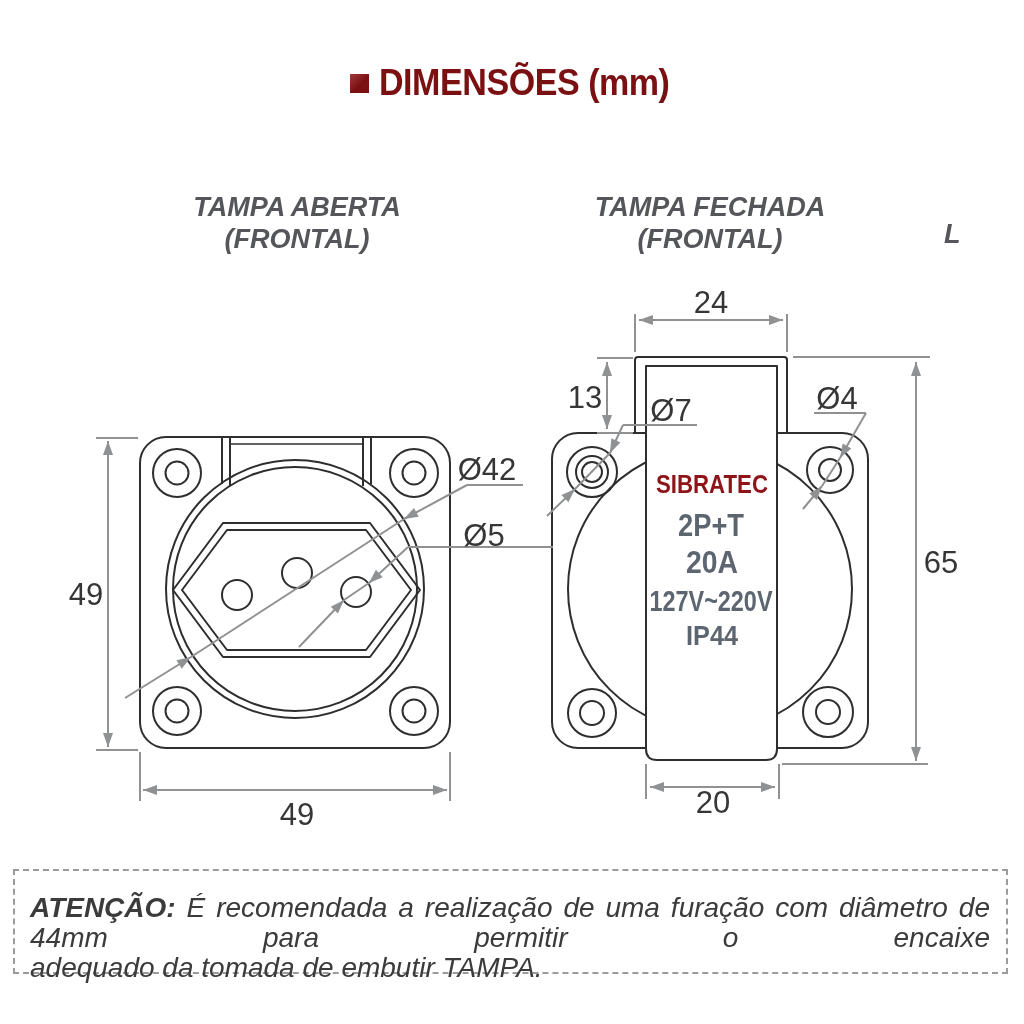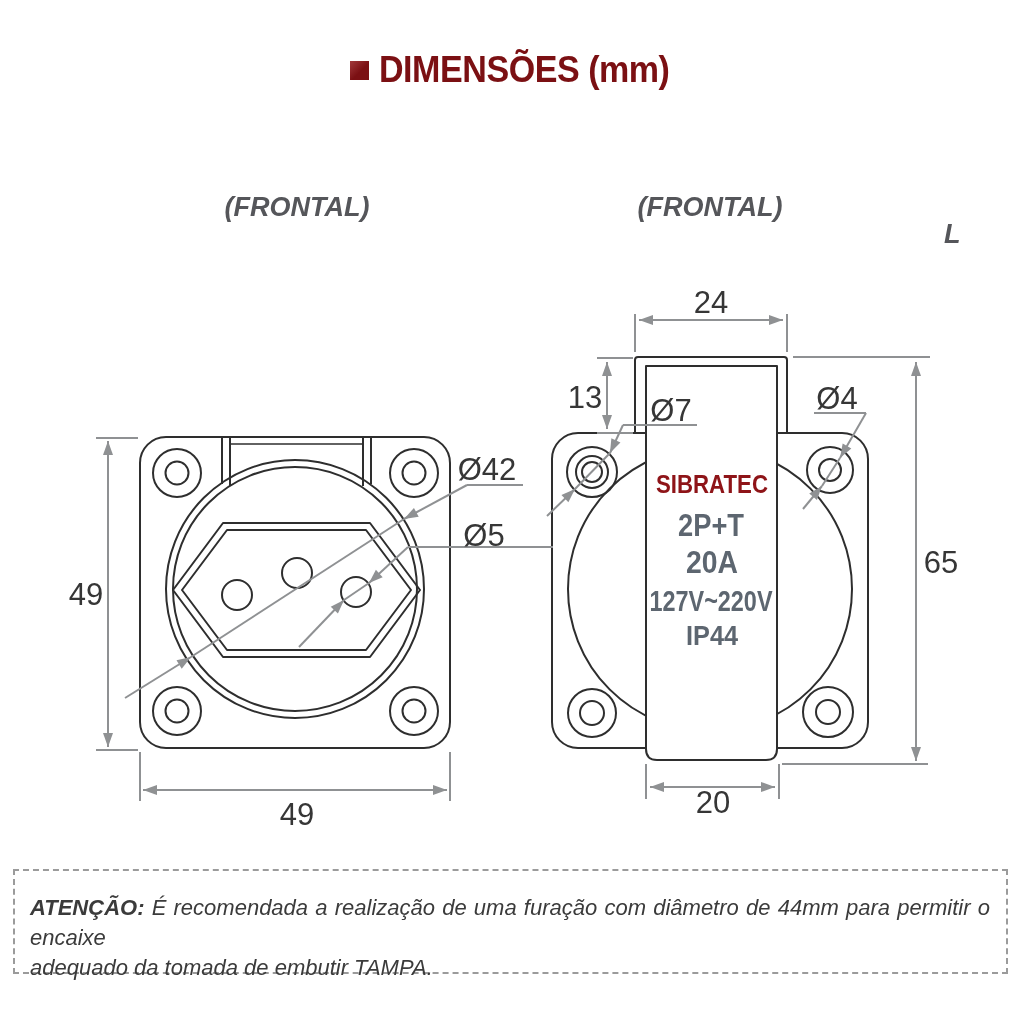--- a/index.html
+++ b/index.html
@@ -1,53 +1,55 @@
 <!DOCTYPE html>
 <html><head>
 <meta charset="utf-8">
 <style>
   html,body{margin:0;padding:0;background:#ffffff;}
   body{width:1024px;height:1024px;position:relative;overflow:hidden;
        font-family:"Liberation Sans",sans-serif;}
   .abs{position:absolute;}
   
-  .title-wrap{left:350px;top:53px;height:34px;display:flex;align-items:center;gap:10px;}
+  .title-wrap{left:350px;top:66px;height:34px;display:flex;align-items:center;gap:10px;}
   .title-bullet{width:19px;height:19px;flex:0 0 19px;
        background:linear-gradient(135deg,#a23a3c 0%,#7b1013 55%);}
   .title-text{color:#7b1013;font-size:37px;font-weight:bold;white-space:nowrap;
        transform:scaleX(.92);transform-origin:0 50%;letter-spacing:-0.5px;}
   
   .view-heading{top:191px;width:320px;text-align:center;color:#55565a;
        font-weight:bold;font-style:italic;font-size:27px;line-height:32px;letter-spacing:0px;}
   .vh-left{left:137px;}
   .vh-right{left:550px;}
   .partial-l{left:944px;top:219px;color:#55565a;font-weight:bold;font-style:italic;font-size:27px;}
   
   .drawing{left:0;top:0;width:1024px;height:1024px;}
   .dimtxt{font-family:"Liberation Sans",sans-serif;font-size:31px;fill:#363636;text-anchor:middle;}
   .brandtxt{font-family:"Liberation Sans",sans-serif;font-weight:bold;fill:#8e1418;text-anchor:middle;}
   .lbltxt{font-family:"Liberation Sans",sans-serif;font-weight:bold;fill:#5d6670;text-anchor:middle;}
   
   .warning-box{left:13px;top:869px;width:960px;height:75px;border:2px dashed #9b9b9b;
-       padding:22px 16px 4px 15px;color:#3b3b3b;font-style:italic;font-size:22px;line-height:30px;}
+       padding:22px 16px 4px 15px;color:#3b3b3b;font-style:italic;font-size:28px;line-height:30px;}
   .warn-line1{text-align:justify;text-align-last:justify;}
   .warn-prefix{font-weight:bold;}
 </style>
 </head>
 <body>
 
 <div class="abs title-wrap">
   <div class="title-bullet"></div>
   <div class="title-text">DIMENSÕES (mm)</div>
 </div>
 
 <div class="abs view-heading vh-left">
+  <div>TAMPA ABERTA</div>
   <div>(FRONTAL)</div>
 </div>
 <div class="abs view-heading vh-right">
+  <div>TAMPA FECHADA</div>
   <div>(FRONTAL)</div>
 </div>
 <div class="abs partial-l">L</div>
 
 <svg class="abs drawing" viewBox="0 0 1024 1024">
   <defs>
     <marker id="ar" markerUnits="userSpaceOnUse" markerWidth="18" markerHeight="14" refX="15" refY="6" orient="auto">
       <path d="M1,1 L15,6 L1,11 Z" fill="#8f9193"></path>
     </marker>
   </defs>

